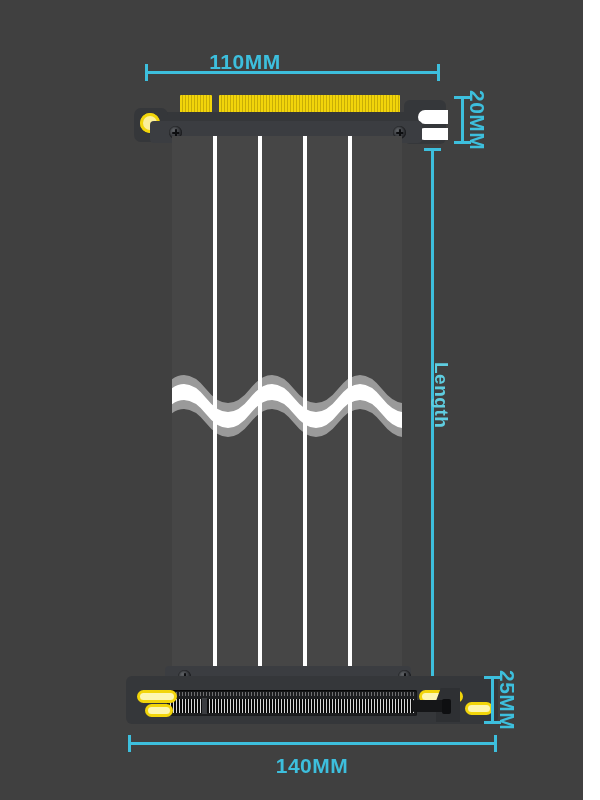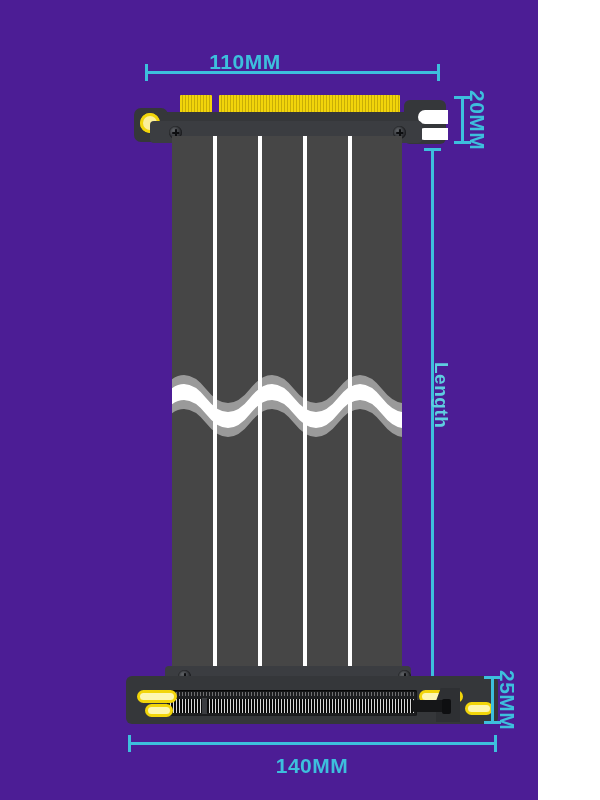--- a/index.html
+++ b/index.html
@@ -8,22 +8,23 @@
     padding: 0;
     background: #ffffff;
   }
   body {
     font-family: "Liberation Sans", sans-serif;
   }
   #stage {
     position: relative;
     width: 538px;
     height: 800px;
-    background: #4c1d95;
+    background: #404040;
     overflow: hidden;
+    padding-left: 45px;
   }
 
   
   .dim-label {
     position: absolute;
     color: #3dbfdd;
     font-family: "Liberation Sans", sans-serif;
     font-weight: bold;
     white-space: nowrap;
     letter-spacing: 0.5px;

